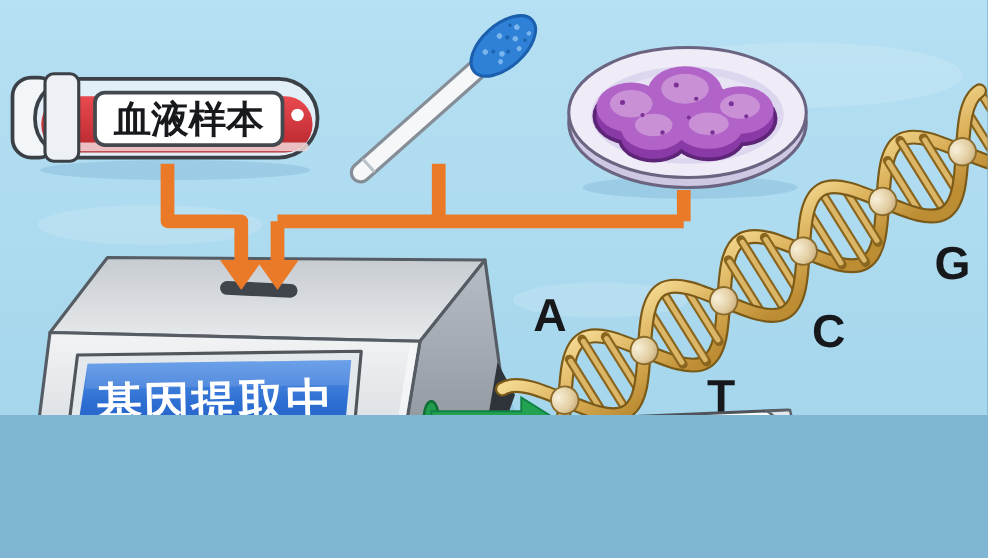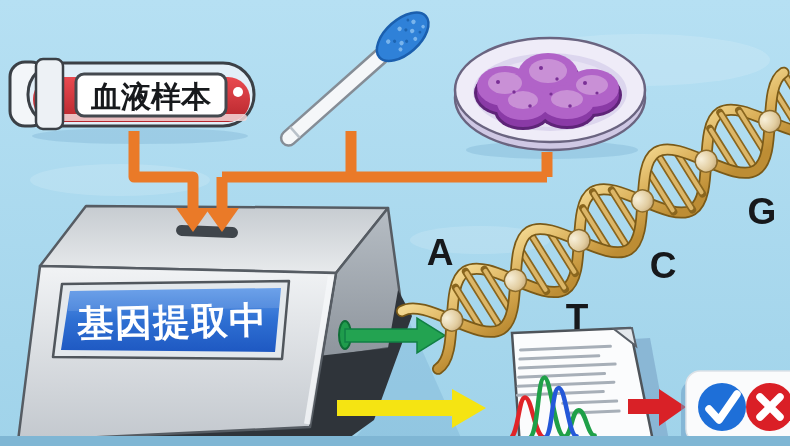--- a/index.html
+++ b/index.html
@@ -1,16 +1,16 @@
 <!DOCTYPE html>
 <html><head>
 <meta charset="utf-8">
 <style>
   html,body{margin:0;padding:0;background:#7fb6d4;}
-  .stage{position:relative;width:790px;height:436px;overflow:hidden;
+  .stage{position:relative;width:790px;height:332px;overflow:hidden;
          font-family:"Liberation Sans","DejaVu Sans",sans-serif;}
   .stage svg{position:absolute;left:0;top:0;display:block;}
   text{font-family:"Liberation Sans","DejaVu Sans",sans-serif;}
 </style>
 </head>
 <body>
 
 <div class="stage">
 <svg width="790" height="446" viewBox="0 0 790 446">
   <defs>

